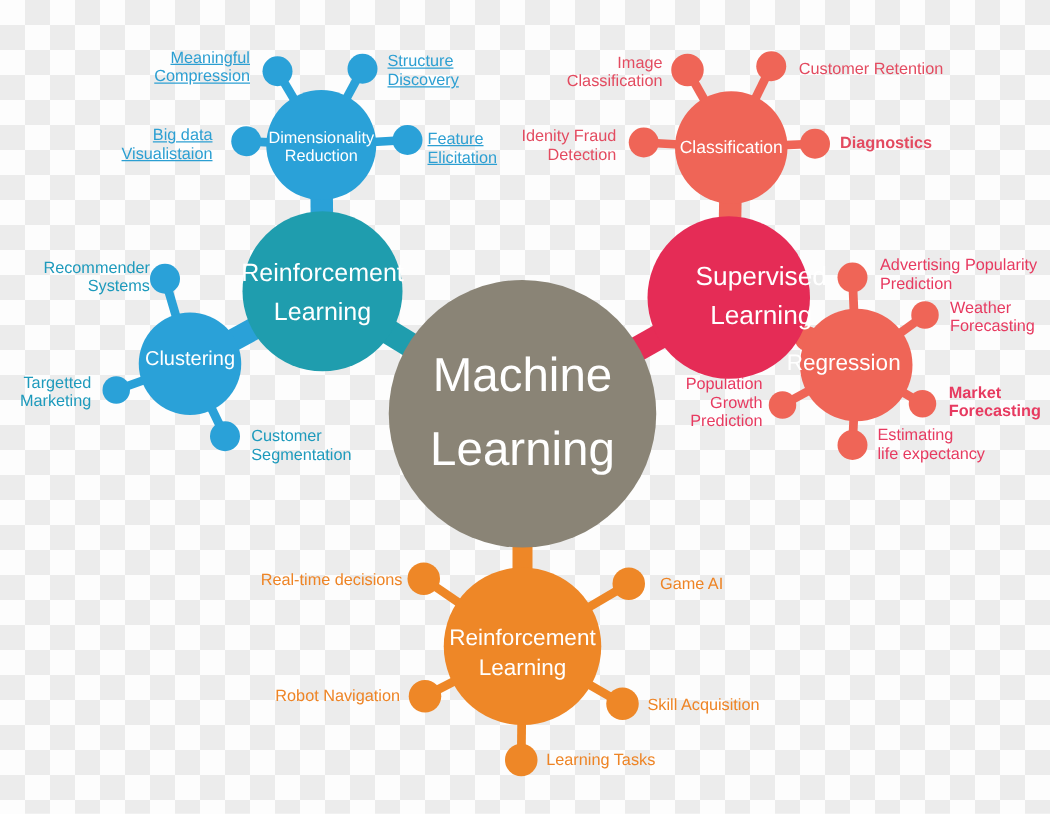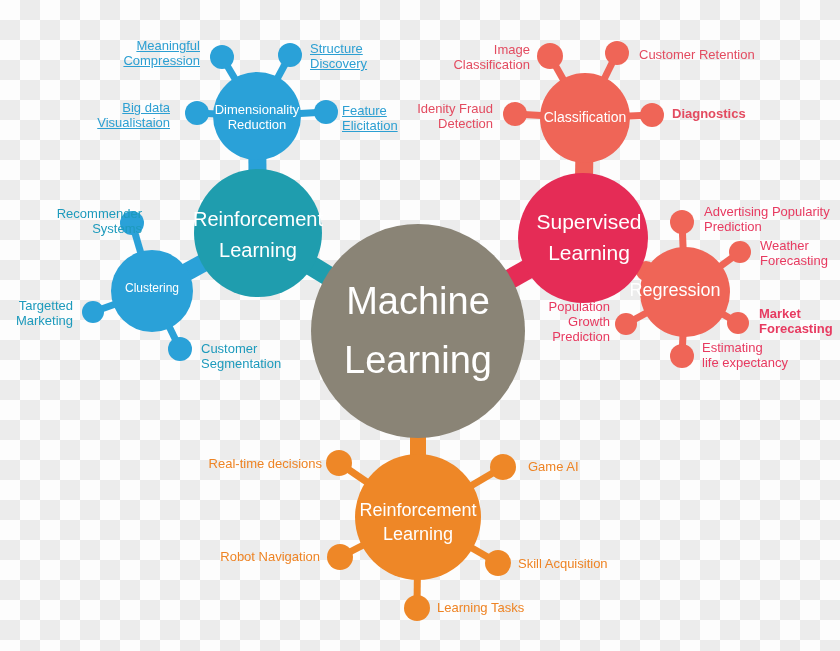--- a/index.html
+++ b/index.html
@@ -9,41 +9,41 @@
     background: repeating-conic-gradient(#ececec 0% 25%, #fdfdfd 0% 50%);
     background-size: 40px 40px;
     font-family: "Liberation Sans", sans-serif;
   }
   svg.shapes { position:absolute; left:0; top:0; }
 
   .node-title { position:absolute; color:#ffffff; text-align:center; }
   .node-title span { display:block; }
   .t-ml    { left:268px; top:272px; width:300px; font-size:38px; line-height:59px; }
   .t-unsup { left:168px; top:204px; width:180px; font-size:20px; line-height:31px; }
-  .t-sup   { left:499px; top:206px; width:180px; font-size:21px; line-height:31px; }
+  .t-sup   { left:519px; top:206px; width:180px; font-size:21px; line-height:31px; }
   .t-reinf { left:328px; top:498px; width:180px; font-size:18px; line-height:24px; }
   .t-dim   { left:197px; top:102px; width:120px; font-size:13px; line-height:15px; }
-  .t-clus  { left:92px;  top:280px; width:120px; font-size:12px; line-height:16px; }
+  .t-clus  { left:92px;  top:280px; width:120px; font-size:16px; line-height:16px; }
   .t-class { left:525px; top:110px; width:120px; font-size:14px; line-height:14px; }
   .t-regr  { left:615px; top:282px; width:120px; font-size:18px; line-height:17px; }
 
   .lbl { position:absolute; font-size:13px; line-height:15px; white-space:nowrap; }
   .lbl span { display:block; }
   .lbl.r { text-align:right; }
   .c-blue { color:#2c9fd2;text-decoration:underline; }
   .c-teal { color:#1d9abc; }
   .c-red  { color:#e34b60; }
   .c-crim { color:#e73a60; }
   .c-org  { color:#ee8425; }
 
   .p-meaningful  { right:640px; top:38px; }
   .p-structure   { left:310px;  top:41px; }
   .p-bigdata     { right:670px; top:100px; }
   .p-feature     { left:342px;  top:103px; }
-  .p-recommender { right:698px; top:206px; }
+  .p-recommender { right:720px; top:206px; }
   .p-targetted   { right:767px; top:298px; }
   .p-segmentation{ left:201px;  top:341px; }
   .p-image       { right:310px; top:42px; }
   .p-retention   { left:639px;  top:47px; }
   .p-fraud       { right:347px; top:101px; }
   .p-diagnostics { left:672px;  top:106px;font-weight:bold; }
   .p-advertising { left:704px;  top:204px; }
   .p-weather     { left:760px;  top:238px; }
   .p-population  { right:230px; top:299px; }
   .p-market      { left:759px;  top:306px;font-weight:bold; }

